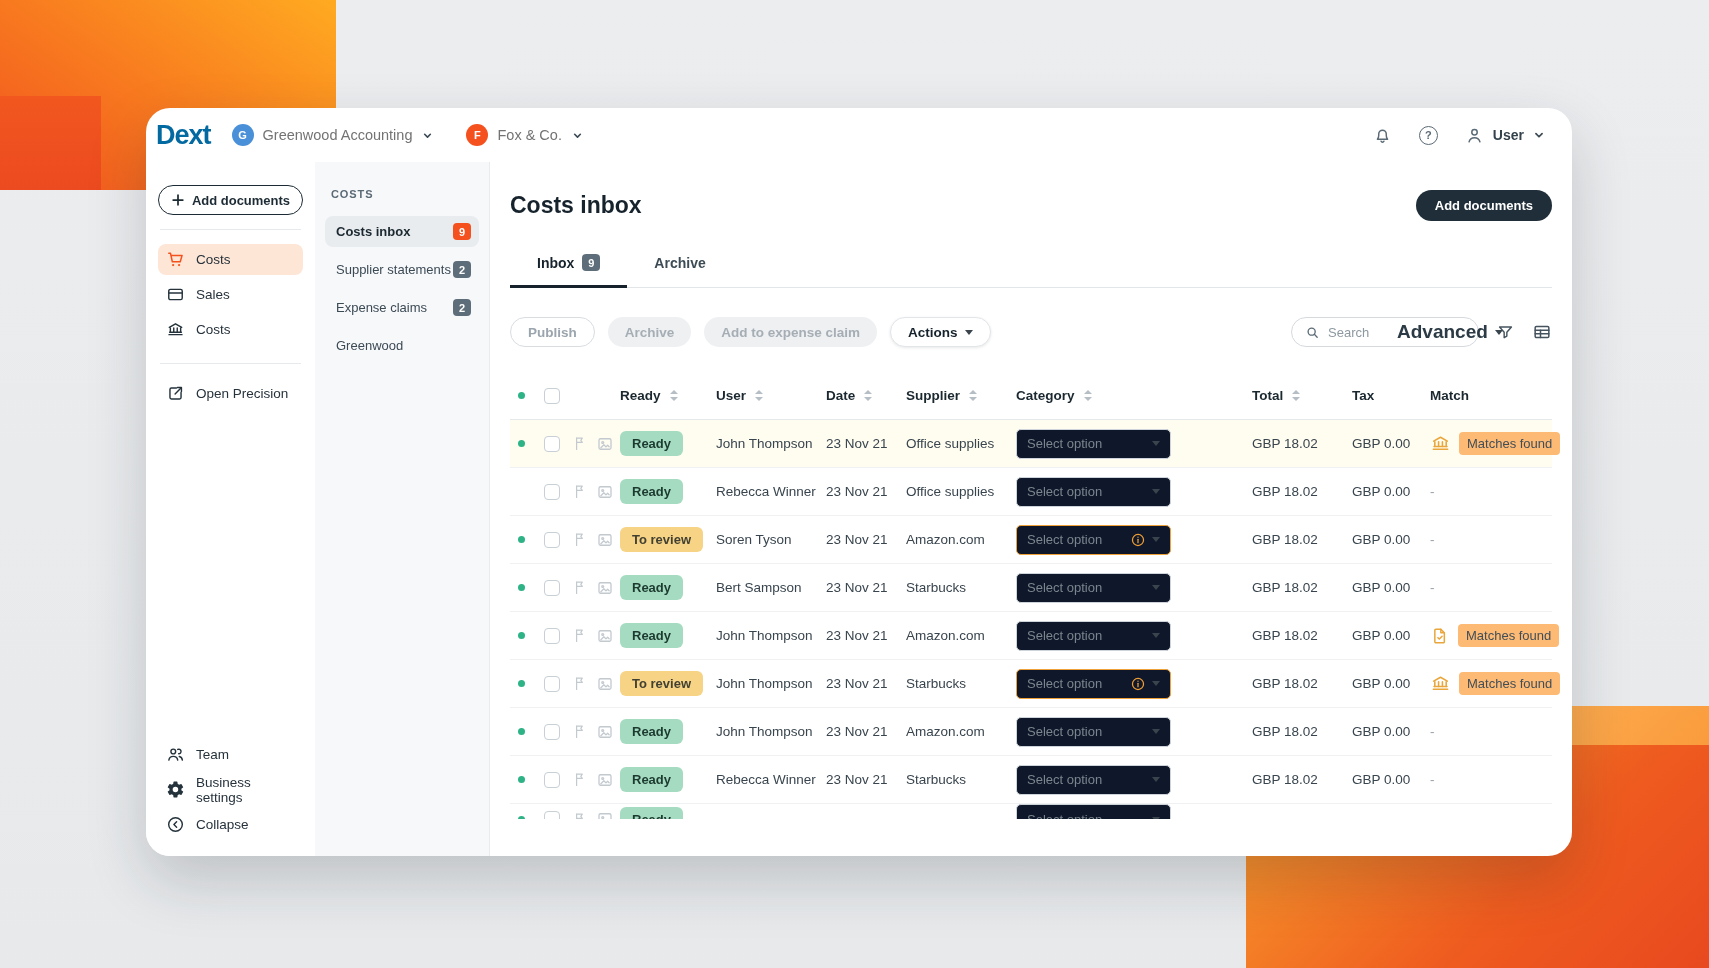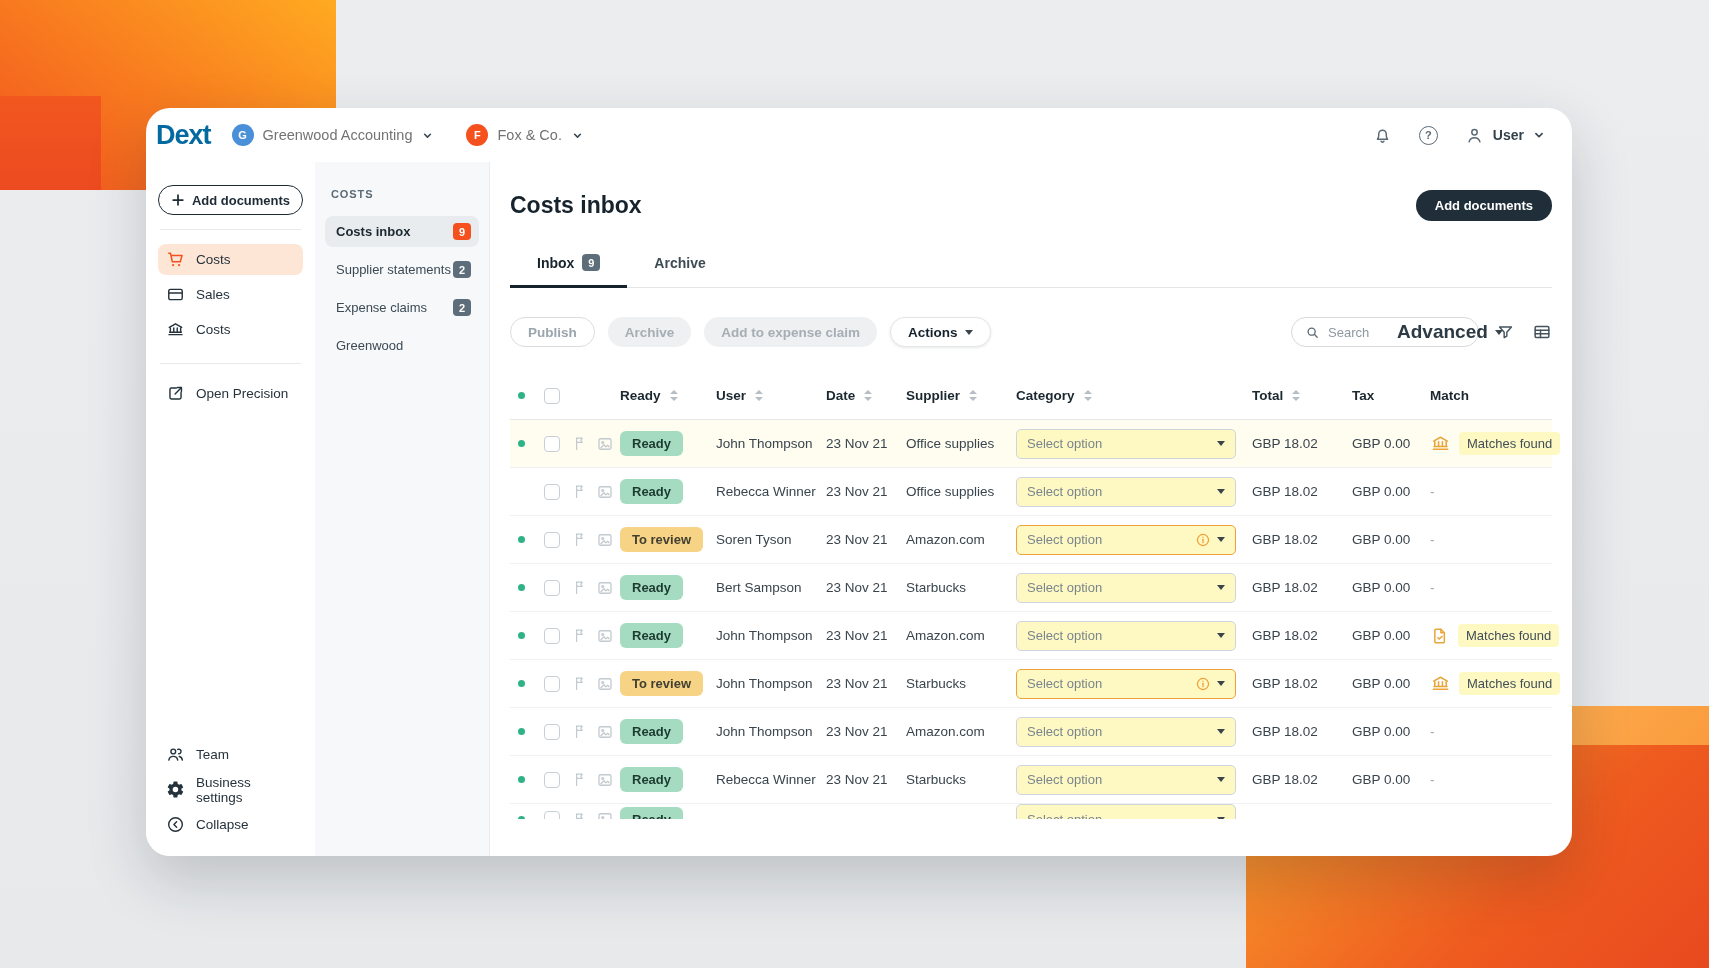--- a/index.html
+++ b/index.html
@@ -116,28 +116,28 @@
   .trow { height:48px; border-bottom:1px solid #eff1f3; font-size:13.5px; color:#39454e; cursor:pointer; }
   .trow.highlight { background:#fffcf0; }
   .trow.clipped { height:15px; overflow:hidden; border-bottom:none; }
   .dot { width:7px; height:7px; border-radius:50%; background:#2db385; display:block; }
   .dot.hide { visibility:hidden; }
   .checkbox { width:16px; height:16px; border:1.6px solid #c8cfd5; border-radius:4px; background:#fff; display:block; }
   .row-ic { color:#c2c9cf; }
   .chip { display:inline-block; padding:5px 12px; border-radius:6px; font-size:13px; font-weight:700; }
   .chip-ready { background:#a5dcc1; color:#1c3a2f; }
   .chip-review { background:#f7d386; color:#424032; }
-  .select { width:220px; height:30px; border:1px solid #ced4d9; border-radius:5px; background:#fef9c3;
+  .select { width:155px; height:30px; border:1px solid #ced4d9; border-radius:5px; background:#0f172a;
     display:flex; align-items:center; padding:0 10px; gap:6px; }
   .select .sel-text { flex:1; font-size:13px; color:#7b858d; white-space:nowrap; overflow:hidden; }
   .select.warn { border:1.5px solid #efa13a; }
   .select .info-ic { color:#ef9f35; }
   .c-match { display:flex; align-items:center; gap:8px; }
   .m-ic { color:#e9a63b; }
-  .match-chip { background:#fef9c3; color:#414e58; font-size:13px; padding:4px 8px; border-radius:4px; white-space:nowrap; }
+  .match-chip { background:#fdba74; color:#414e58; font-size:13px; padding:4px 8px; border-radius:4px; white-space:nowrap; }
   .match-dash { color:#98a1a8; }
 
   .tfoot { flex:1; border-top:1px solid #e9ebee; display:flex; align-items:center; justify-content:center; }
   .tfoot span { font-size:13px; font-weight:600; color:#3e4c56; }
 </style>
 </head>
 <body>
 
 <div class="blob blob-tl"></div>
 <div class="blob blob-tl2"></div>

